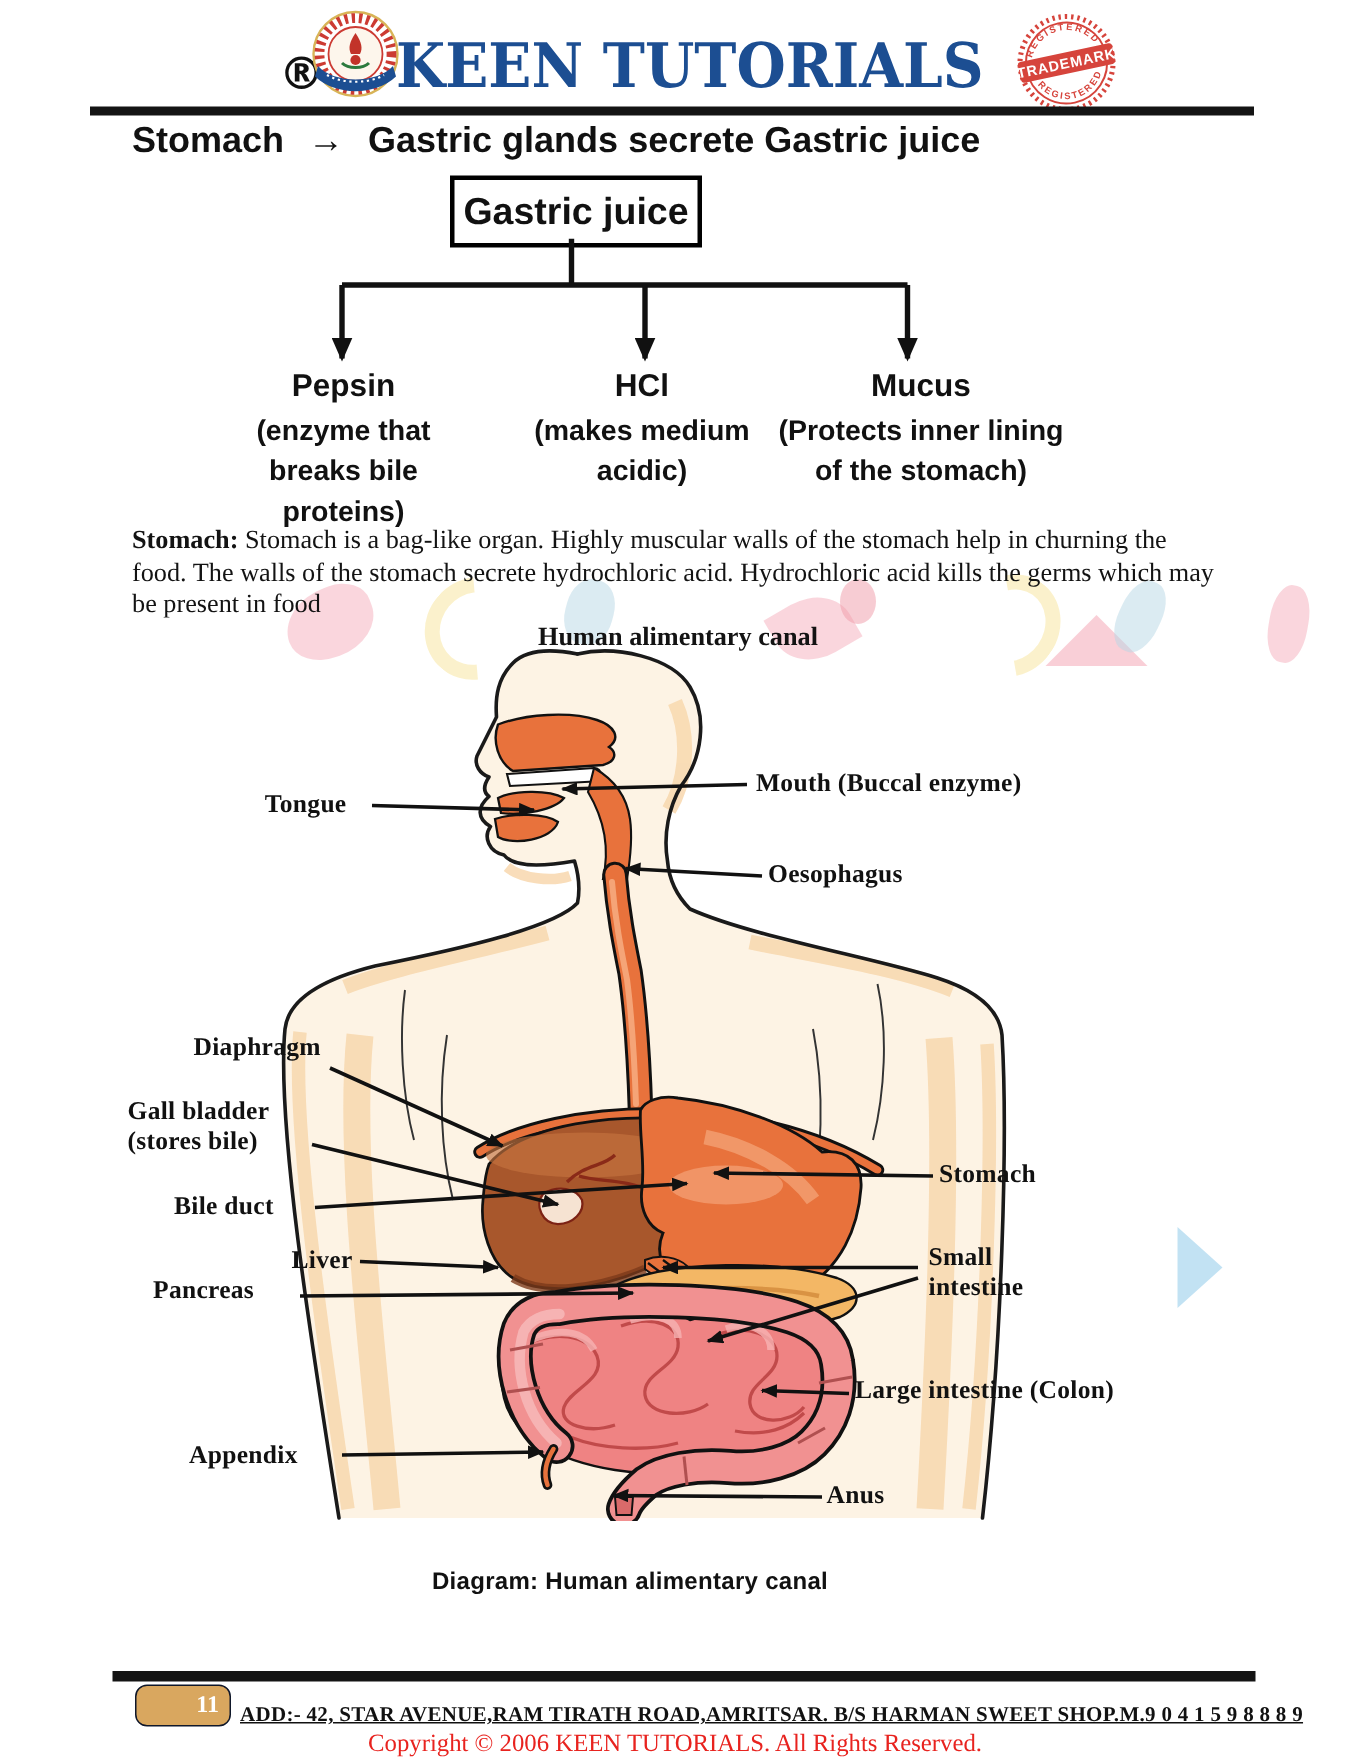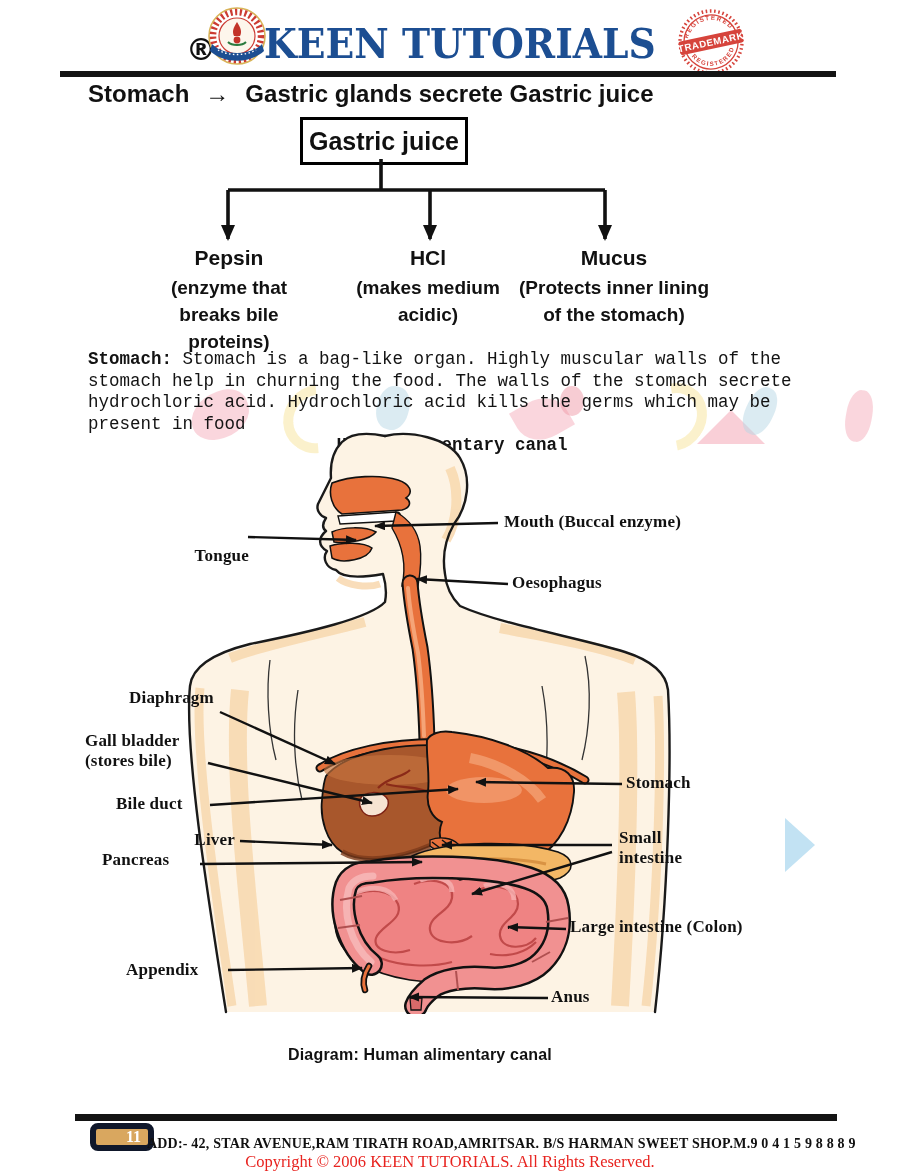--- a/index.html
+++ b/index.html
@@ -32,21 +32,21 @@
           font-size:17px;line-height:20px;color:#111;letter-spacing:.2px;}
 
   .caption{font-family:"Liberation Sans",sans-serif;font-weight:bold;font-size:16px;
            color:#111;text-align:center;letter-spacing:.2px;}
 
   
   .wm{position:absolute;z-index:0;opacity:.5;}
   .z1{z-index:1;}
 
   
-  .badge{background:#d9a75f;border:6px solid #0f172a;border-radius:8px;
+  .badge{background:#d9a75f;border:1px solid #0f172a;border-radius:8px;
          display:flex;align-items:center;justify-content:flex-end;
          font-family:"Liberation Serif",serif;font-weight:bold;font-size:16px;color:#fff;
          padding-right:7px;box-sizing:border-box;}
   .addr{font-family:"Liberation Serif",serif;font-weight:bold;font-size:14px;color:#111;
         white-space:nowrap;letter-spacing:.2px;}
   .copy{font-family:"Liberation Serif",serif;font-size:16.5px;color:#e8231f;text-align:center;}
 
   .play-arrow{width:0;height:0;border-top:27px solid transparent;border-bottom:27px solid transparent;
               border-left:30px solid #bfe0f2;opacity:.95;}
 </style>
@@ -128,21 +128,21 @@
   <div class="wm" style="left:190px;top:392px;width:60px;height:46px;background:#f6aebc;border-radius:60% 40% 55% 45%;transform:rotate(-20deg);"></div>
   <div class="wm" style="left:284px;top:384px;width:46px;height:50px;border:10px solid transparent;border-left-color:#f8e59a;border-bottom-color:#f8e59a;border-radius:50%;transform:rotate(40deg);"></div>
   <div class="wm" style="left:377px;top:386px;width:32px;height:44px;background:#b8d8e6;border-radius:45%;transform:rotate(15deg);"></div>
   <div class="wm" style="left:516px;top:398px;width:52px;height:42px;background:#f6aebc;border-radius:0 60% 0 60%;transform:rotate(-30deg);"></div>
   <div class="wm" style="left:560px;top:386px;width:24px;height:30px;background:#f09aa8;border-radius:50%;"></div>
   <div class="wm" style="left:642px;top:382px;width:44px;height:50px;border:10px solid transparent;border-right-color:#f8e59a;border-top-color:#f8e59a;border-radius:50%;transform:rotate(35deg);"></div>
   <div class="wm" style="left:697px;top:410px;width:0;height:0;border-left:34px solid transparent;border-right:34px solid transparent;border-bottom:34px solid #f3a0b0;"></div>
   <div class="wm" style="left:746px;top:386px;width:28px;height:50px;background:#b8d8e6;border-radius:45%;transform:rotate(25deg);"></div>
   <div class="wm" style="left:846px;top:390px;width:26px;height:52px;background:#f6aebc;border-radius:45%;transform:rotate(10deg);"></div>
 
-  <div class="abs para z1" style="left:88px;top:349px;width:728px;font-family:Liberation Mono, monospace;">
+  <div class="abs para z1" style="left:88px;top:349px;width:728px;">
     <b>Stomach:</b><span> Stomach is a bag-like organ. Highly muscular walls of the stomach help in churning the food. The walls of the stomach secrete hydrochloric acid. Hydrochloric acid kills the germs which may be present in food</span>
     <div class="subhead">Human alimentary canal</div>
   </div>
 
   <svg class="abs z1" style="left:80px;top:428px;" width="750" height="586" viewBox="0 0 750 586">
     <defs>
       <marker id="ah" markerUnits="userSpaceOnUse" markerWidth="13" markerHeight="10" refX="10" refY="4.5" orient="auto">
         <path d="M0,0 L11,4.5 L0,9 Z" fill="#111"></path>
       </marker>
     </defs>
@@ -278,36 +278,36 @@
       <path d="M 120,436 L 342,434" marker-end="url(#ah)"></path>
       <path d="M 542,356 L 396,354" marker-end="url(#ah)"></path>
       <path d="M 532,417 L 362,417" marker-end="url(#ah)"></path>
       <path d="M 532,424 L 392,466" marker-end="url(#ah)"></path>
       <path d="M 486,501 L 428,499" marker-end="url(#ah)"></path>
       <path d="M 148,542 L 282,540" marker-end="url(#ah)"></path>
       <path d="M 468,570 L 329,569" marker-end="url(#ah)"></path>
     </g>
   </svg>
 
-  <div class="dlabel z1" style="left:165px;top:526px;width:84px;text-align:right;margin-top:20px;">Tongue</div>
+  <div class="dlabel z1" style="left:147px;top:526px;width:84px;text-align:right;">Tongue</div>
   <div class="dlabel z1" style="left:504px;top:512px;width:215px;">Mouth (Buccal enzyme)</div>
   <div class="dlabel z1" style="left:512px;top:573px;width:150px;">Oesophagus</div>
   <div class="dlabel z1" style="left:129px;top:688px;width:115px;">Diaphragm</div>
   <div class="dlabel z1" style="left:85px;top:731px;width:122px;">Gall bladder (stores bile)</div>
   <div class="dlabel z1" style="left:116px;top:794px;width:92px;">Bile duct</div>
   <div class="dlabel z1" style="left:150px;top:830px;width:85px;text-align:right;">Liver</div>
   <div class="dlabel z1" style="left:102px;top:850px;width:95px;">Pancreas</div>
   <div class="dlabel z1" style="left:626px;top:773px;width:100px;">Stomach</div>
   <div class="dlabel z1" style="left:619px;top:828px;width:90px;">Small intestine</div>
   <div class="dlabel z1" style="left:570px;top:917px;width:230px;">Large intestine (Colon)</div>
   <div class="dlabel z1" style="left:126px;top:960px;width:96px;">Appendix</div>
   <div class="dlabel z1" style="left:551px;top:987px;width:70px;">Anus</div>
 
   <div class="abs play-arrow z1" style="left:785px;top:818px;"></div>
 
   <div class="abs caption z1" style="left:230px;top:1046px;width:380px;">Diagram: Human alimentary canal</div>
 
   <div class="abs hline" style="left:75px;top:1114px;width:762px;height:7px;"></div>
   <div class="abs badge" style="left:90px;top:1123px;width:64px;height:28px;">11</div>
-  <div class="abs addr" style="left:147px;top:1136px;width:710px;">ADD:- 42, STAR AVENUE,RAM TIRATH ROAD,AMRITSAR. B/S HARMAN SWEET SHOP.M.9 0 4 1 5 9 8 8 8 9</div>
+  <div class="abs addr" style="left:160px;top:1136px;width:710px;text-decoration:underline;">ADD:- 42, STAR AVENUE,RAM TIRATH ROAD,AMRITSAR. B/S HARMAN SWEET SHOP.M.9 0 4 1 5 9 8 8 8 9</div>
   <div class="abs copy" style="left:0;top:1152px;width:900px;">Copyright © 2006 KEEN TUTORIALS. All Rights Reserved.</div>
 
 </div>
 
 </body></html>

